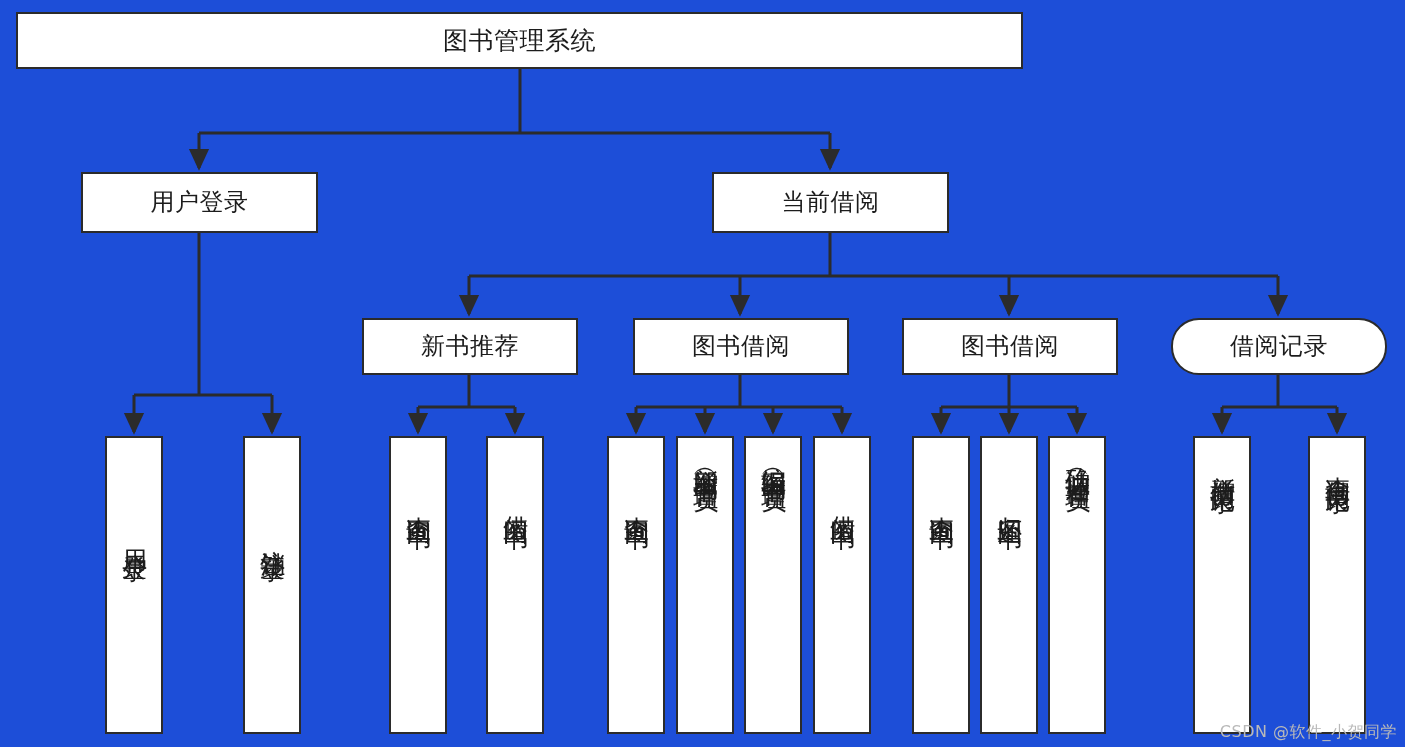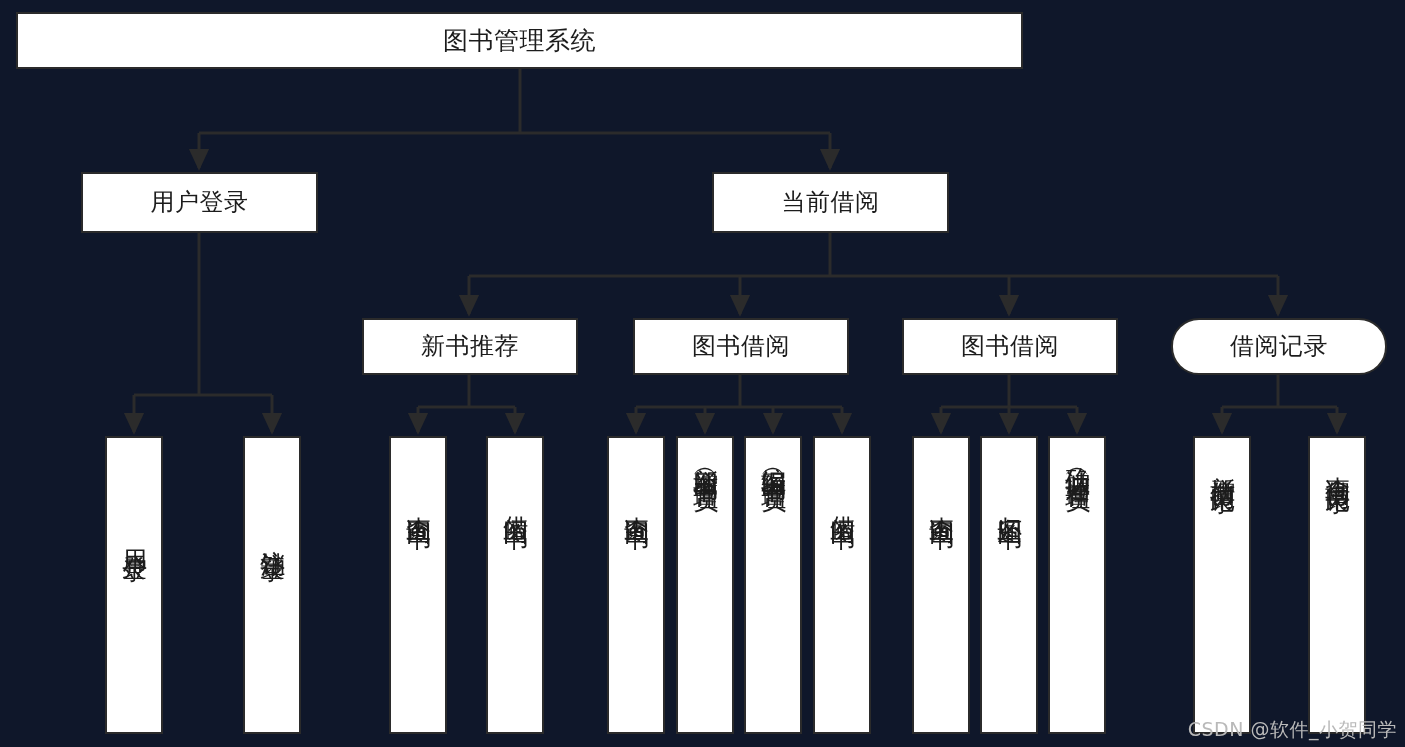--- a/index.html
+++ b/index.html
@@ -9,21 +9,21 @@
     background: #ffffff;
   }
   body {
     font-family: "DejaVu Sans", "Liberation Sans", sans-serif;
     color: #1a1a1a;
   }
   #diagram-root {
     position: relative;
     width: 1405px;
     height: 747px;
-    background: #0f172a;
+    background: #1d4ed8;
     overflow: hidden;
   }
   #edge-layer {
     position: absolute;
     left: 0;
     top: 0;
     width: 1405px;
     height: 747px;
     pointer-events: none;
   }
@@ -72,21 +72,21 @@
   .node.leaf.mid-text {
     padding-top: 58px;
   }
   .node.leaf.low-text {
     padding-top: 92px;
   }
   #watermark {
     position: absolute;
     right: 8px;
     bottom: 4px;
-    font-size: 19px;
+    font-size: 16px;
     color: #b9b9b9;
     letter-spacing: 0.5px;
     z-index: 5;
     white-space: nowrap;
     font-family: "DejaVu Sans", "Liberation Sans", sans-serif;
   }
 </style>
 </head>
 <body>
 

